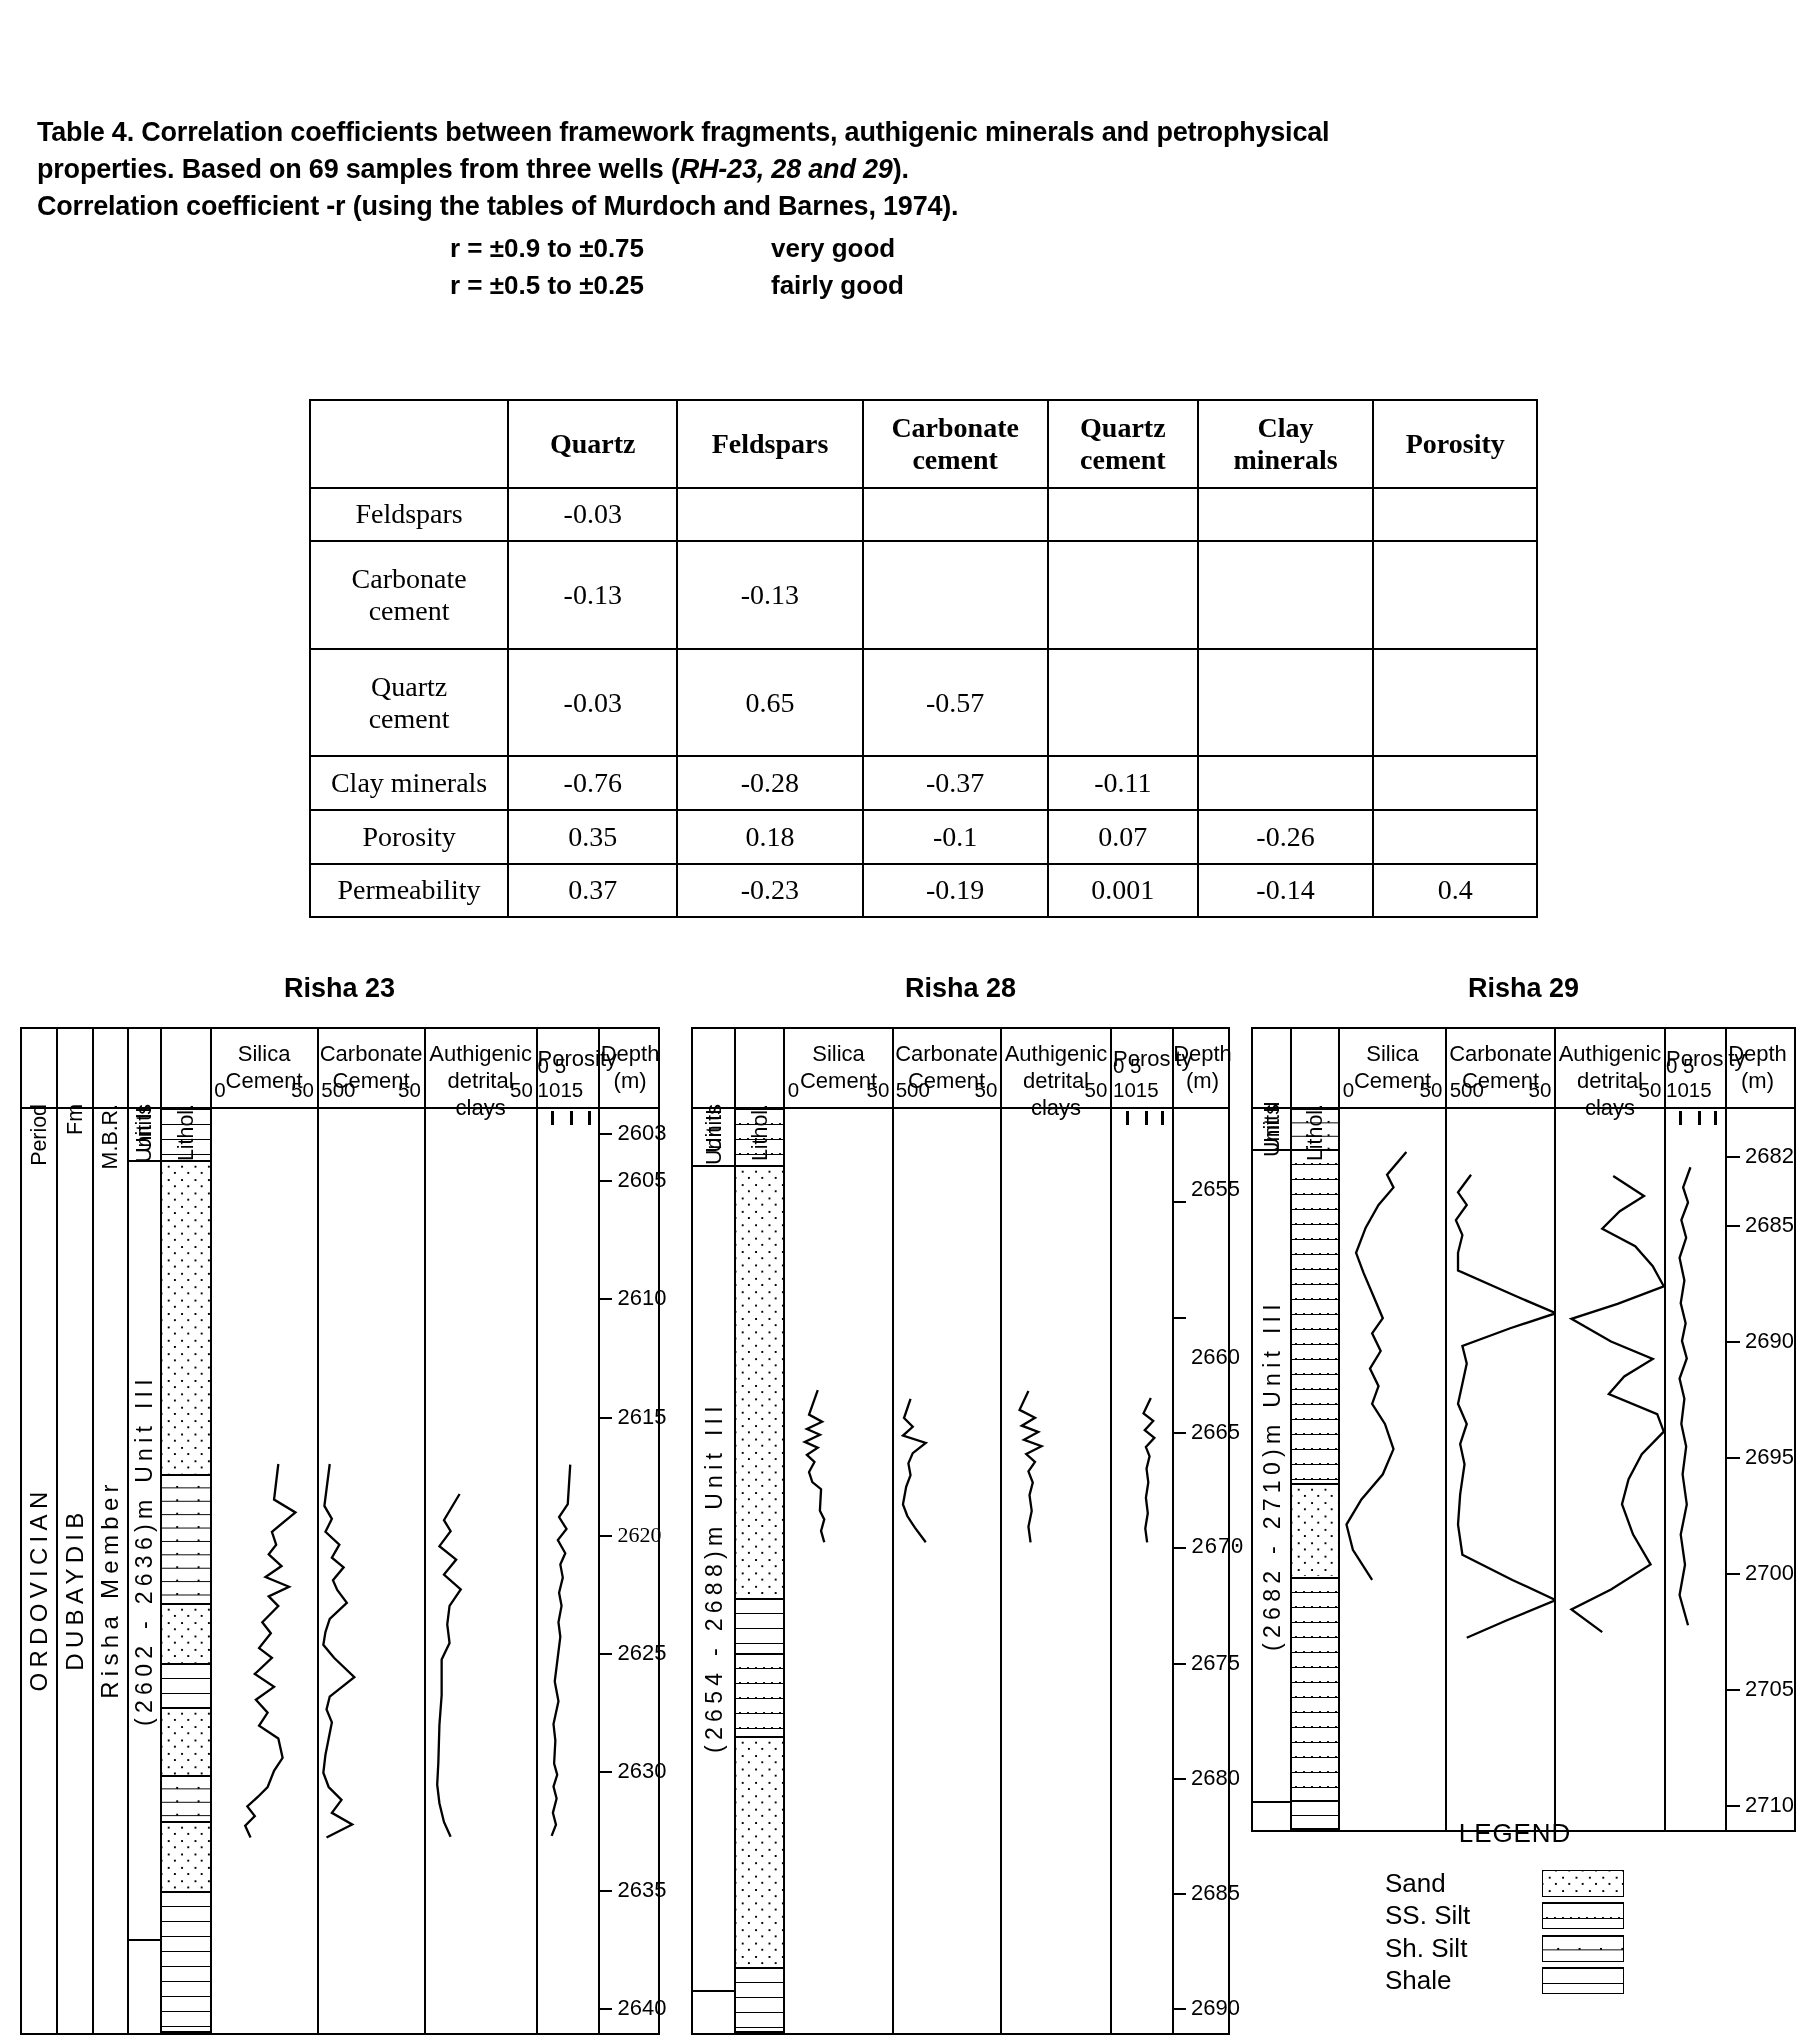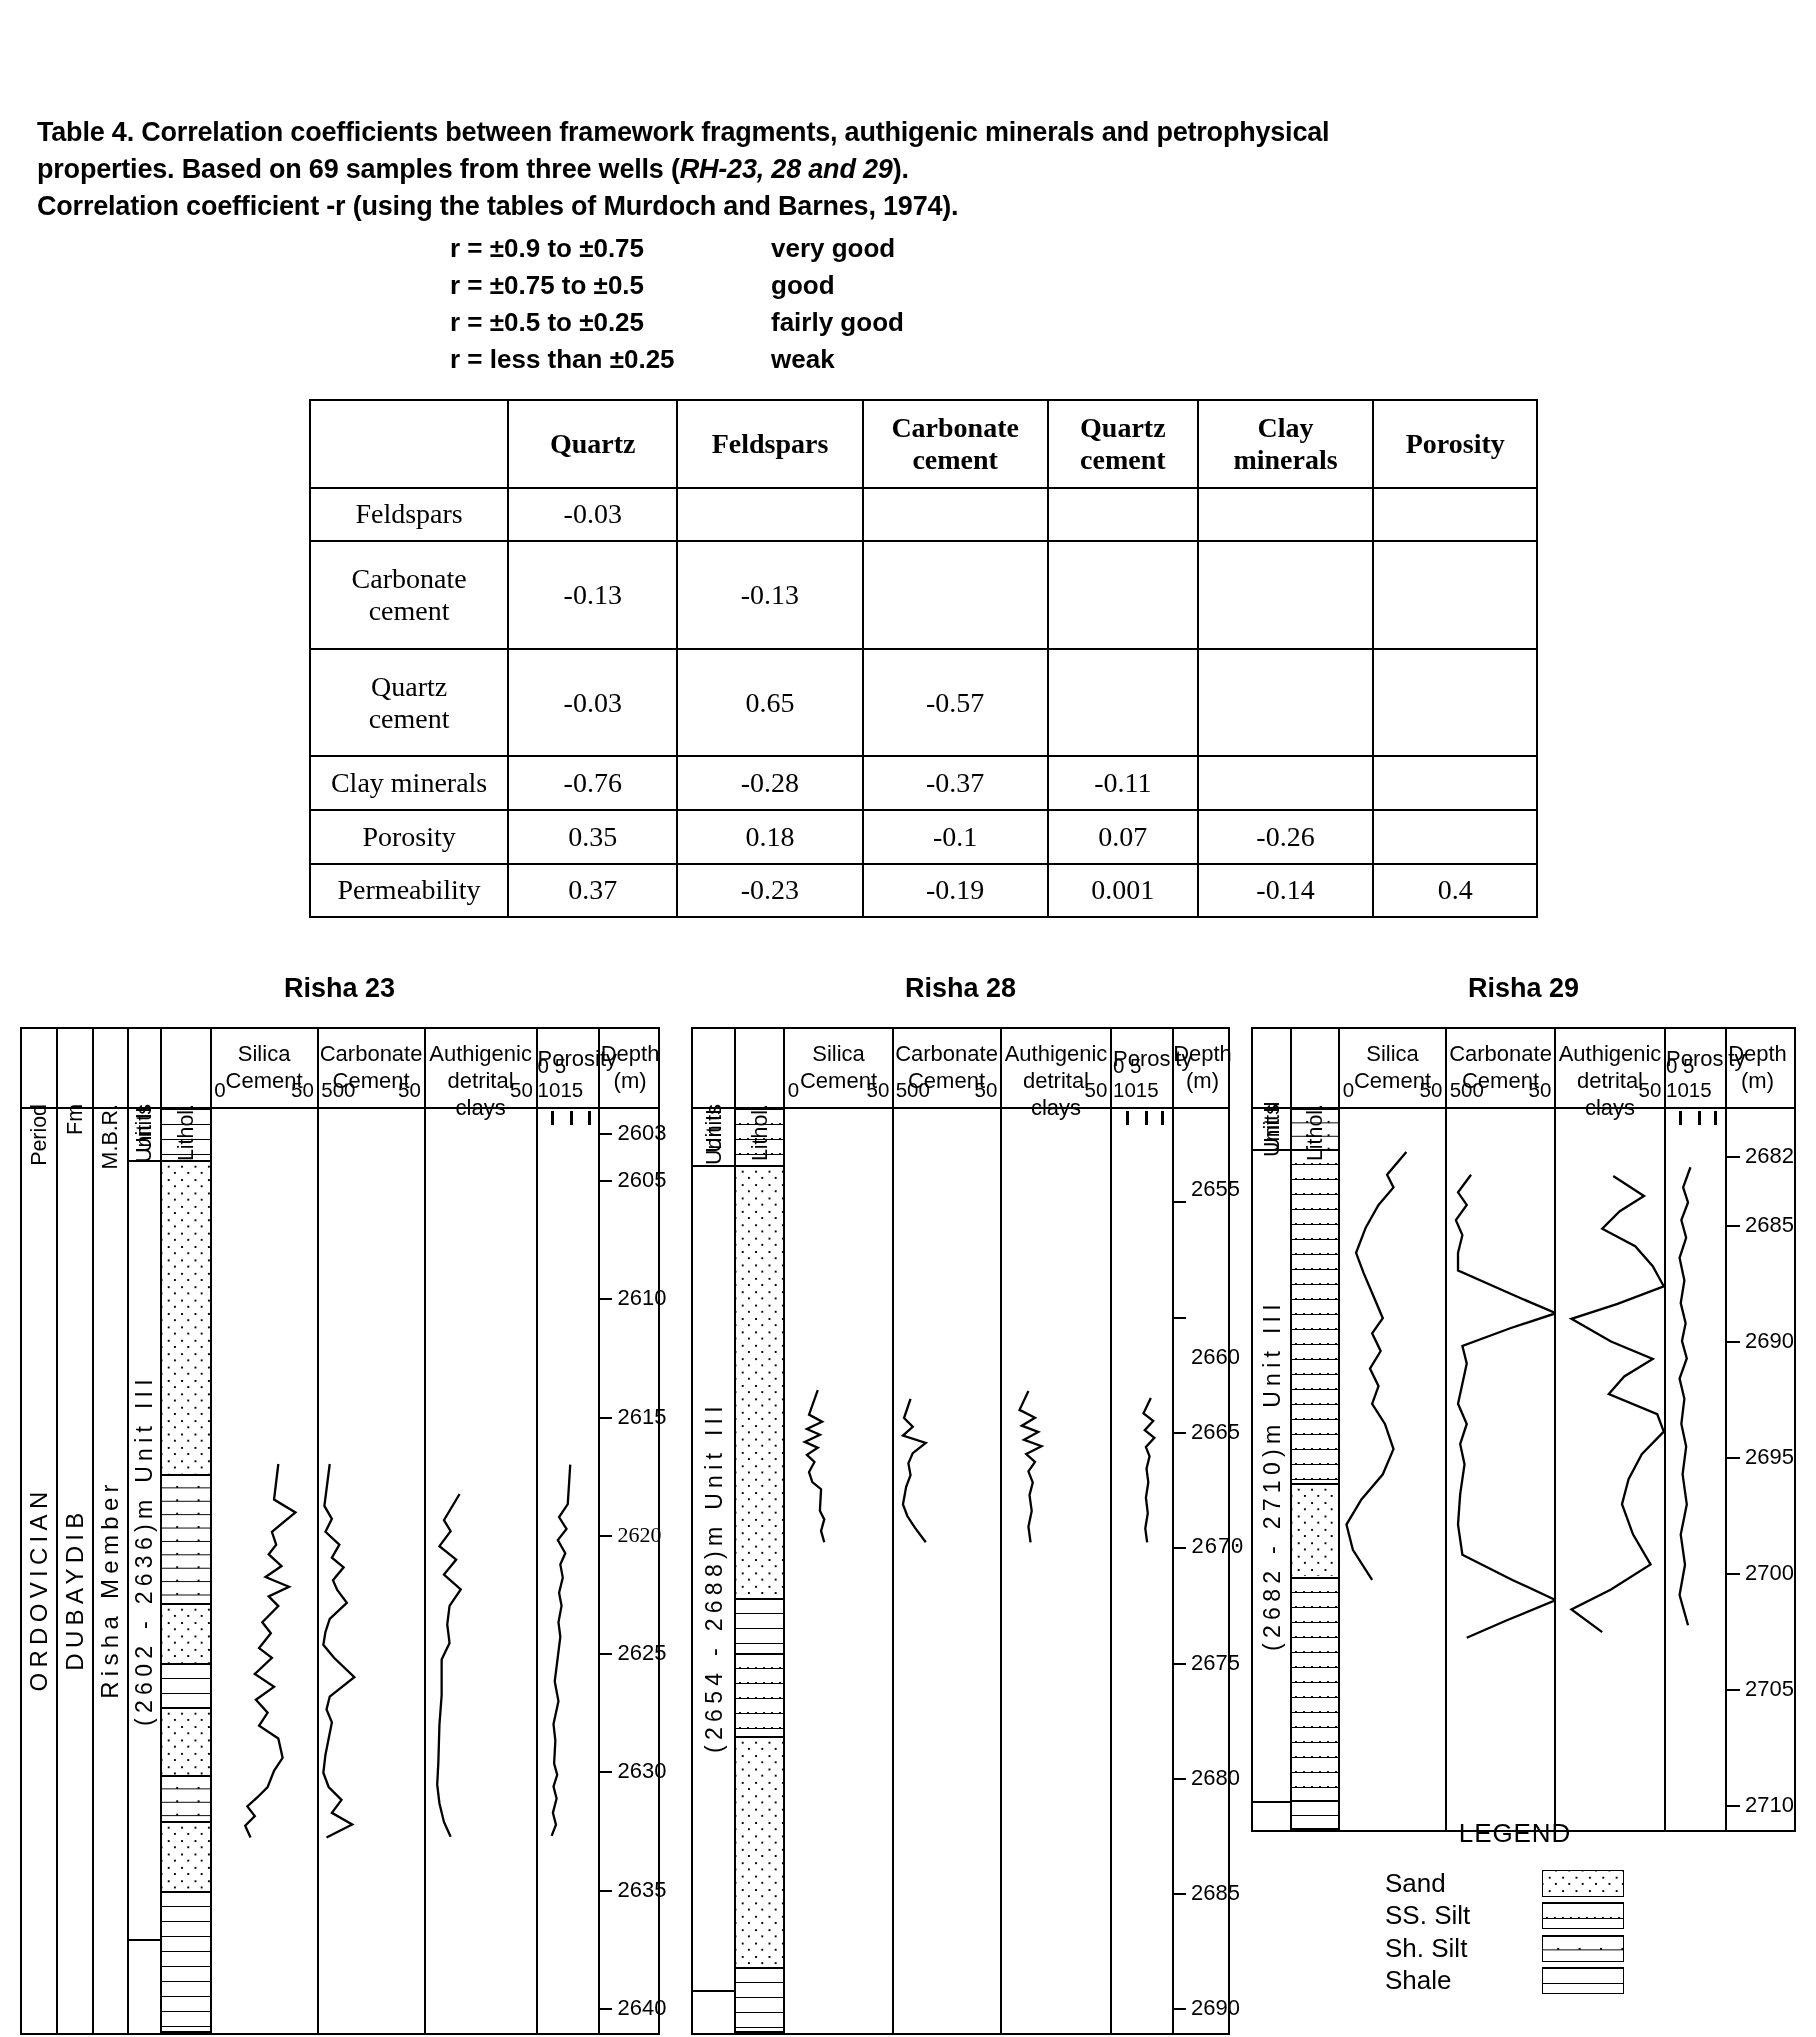--- a/index.html
+++ b/index.html
@@ -98,30 +98,22 @@
   <div class="cap-line"><span>properties. Based on 69 samples from three wells (</span><i>RH-23, 28 and 29</i><span>).</span></div>
   <div class="cap-line">Correlation coefficient -r (using the tables of Murdoch and Barnes, 1974).</div>
 </div>
 
 <div id="rrules">
     <div class="rrow">
       <div class="rr-a">r = ±0.9 to ±0.75</div>
       <div class="rr-b">very good</div>
     </div>
     <div class="rrow">
-      <div class="rr-a">r = ±0.75 to ±0.5</div>
-      <div class="rr-b">good</div>
-    </div>
-    <div class="rrow">
       <div class="rr-a">r = ±0.5 to ±0.25</div>
       <div class="rr-b">fairly good</div>
-    </div>
-    <div class="rrow">
-      <div class="rr-a">r = less than ±0.25</div>
-      <div class="rr-b">weak</div>
     </div>
   </div>
 
 <table id="ctable">
   <thead>
       <tr>
         <th class="c0">
           <div></div>
         </th>
         <th class="c1">

